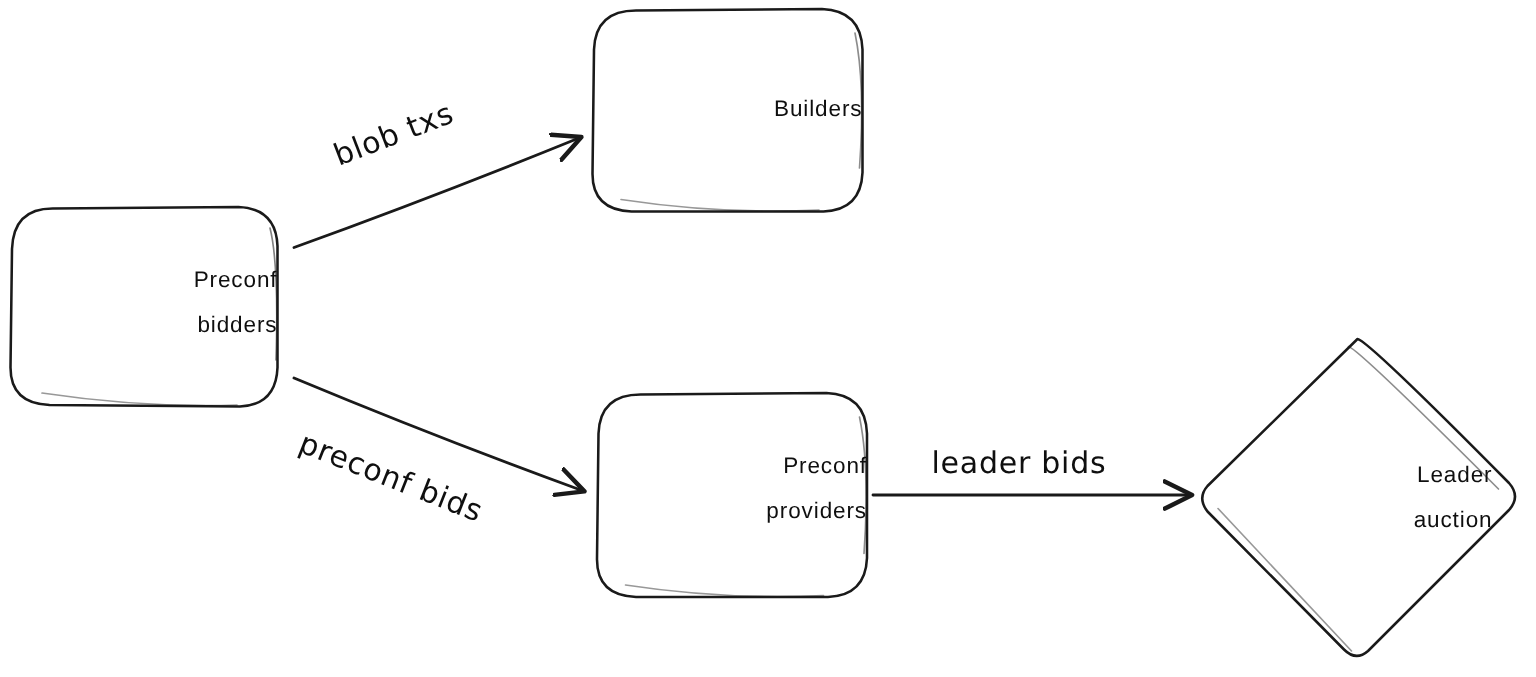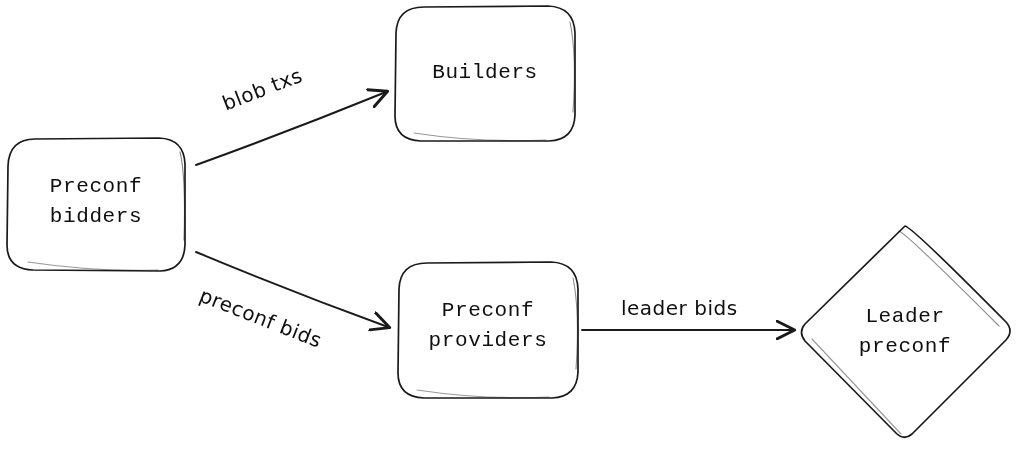--- a/index.html
+++ b/index.html
@@ -20,24 +20,24 @@
   }
   #diagram-svg {
     position: absolute;
     left: 0;
     top: 0;
     width: 1024px;
     height: 451px;
   }
   .node-label {
     position: absolute;
-    text-align: center;
+    text-align: right;
     color: #0f0f0f;
-    font-family: Liberation Mono, monospace;
-    font-size: 21px;
+    font-family: Liberation Sans, sans-serif;
+    font-size: 15px;
     line-height: 30px;
     letter-spacing: 0.6px;
     white-space: pre-line;
     pointer-events: none;
   }
   .edge-label {
     position: absolute;
     color: #0f0f0f;
     font-family: "DejaVu Sans", sans-serif;
     font-size: 20px;
@@ -132,21 +132,21 @@
 
   <div class="node-label lbl-preconf-bidders">Preconf
 bidders</div>
 
   <div class="node-label lbl-builders">Builders</div>
 
   <div class="node-label lbl-preconf-providers">Preconf
 providers</div>
 
   <div class="node-label lbl-leader-auction">Leader
-preconf</div>
+auction</div>
 
   <div class="edge-label lbl-blob-txs">blob txs</div>
 
   <div class="edge-label lbl-preconf-bids">preconf bids</div>
 
   <div class="edge-label lbl-leader-bids">leader bids</div>
 
 </div>
 
 </body></html>

